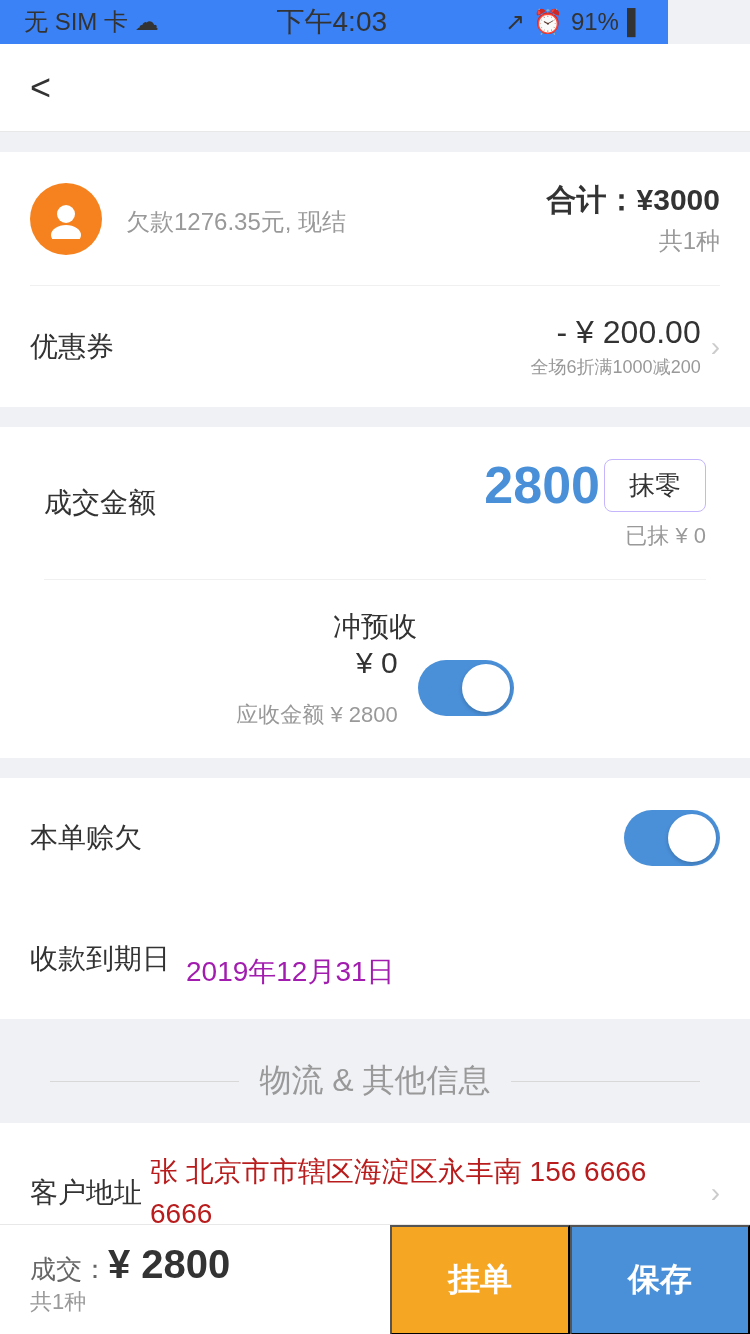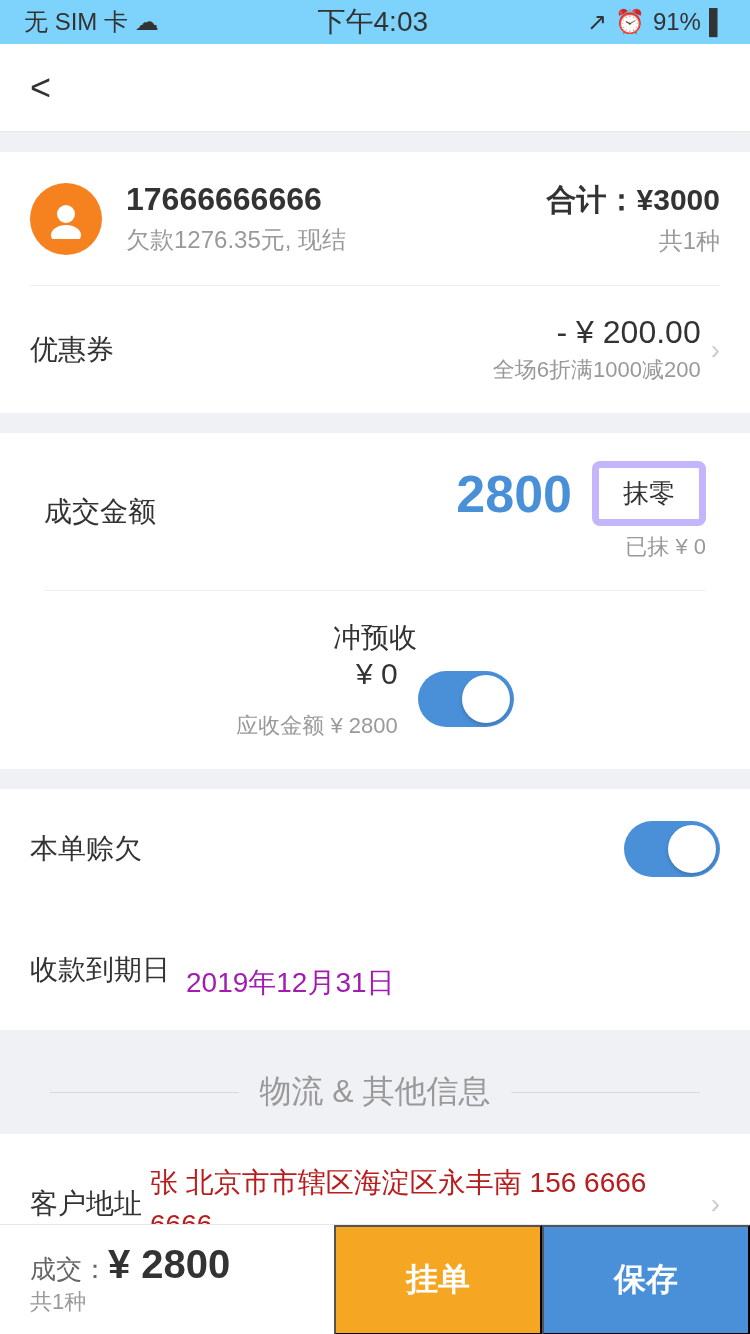--- a/index.html
+++ b/index.html
@@ -8,23 +8,23 @@
       width: 750px;
       min-height: 1334px;
       font-family: -apple-system, 'PingFang SC', 'Helvetica Neue', sans-serif;
       background: #f0f1f5;
       font-size: 28px;
       color: #333;
     }
 
     
     .status-bar {
-      width: 750px;
+      width: 668px;
       height: 44px;
-      background: #7dd3fc;
+      background: #3b82f6;
       display: flex;
       align-items: center;
       justify-content: space-between;
       padding: 0 24px;
       font-size: 24px;
       color: #333;
     }
     .status-left { display: flex; align-items: center; gap: 8px; }
     .status-center { font-size: 28px; font-weight: 500; }
     .status-right { display: flex; align-items: center; gap: 8px; }
@@ -92,39 +92,39 @@
     .total-count { font-size: 24px; color: #999; margin-top: 4px; }
 
     
     .coupon-row {
       display: flex;
       align-items: center;
       padding: 28px 0;
     }
     .coupon-label { font-size: 28px; color: #333; flex: 1; }
     .coupon-discount { font-size: 32px; color: #333; font-weight: 500; }
-    .coupon-desc { font-size: 22px; color: #999; margin-top: 4px; text-align: right; }
+    .coupon-desc { font-size: 18px; color: #999; margin-top: 4px; text-align: right; }
     .coupon-right-block { text-align: right; }
     .chevron-right { font-size: 28px; color: #ccc; margin-left: 10px; }
 
     
     .amount-section {
       background: #fff;
       padding: 0 44px;
     }
     .amount-row {
       display: flex;
       align-items: center;
       padding: 28px 0;
       border-bottom: 1px solid #f0f0f0;
     }
     .row-label { font-size: 28px; color: #333; flex: 1; }
     .amount-value { font-size: 52px; color: #4a90d9; font-weight: 600; }
     .round-btn {
-      border: 7px solid #c4b5fd;
+      border: 1px solid #c4b5fd;
       border-radius: 8px;
       padding: 8px 24px;
       font-size: 26px;
       color: #333;
       background: #fff;
       cursor: pointer;
     }
     .already-zero { font-size: 22px; color: #999; margin-top: 6px; text-align: right; }
 
     
@@ -209,21 +209,21 @@
     }
     .footer-left {
       flex: 1;
       padding: 0 30px;
     }
     .footer-deal { font-size: 26px; color: #666; }
     .footer-amount { font-size: 40px; color: #333; font-weight: 600; }
     .footer-count { font-size: 22px; color: #999; }
     .footer-btn {
       height: 110px;
-      width: 208px;
+      width: 180px;
       display: flex;
       align-items: center;
       justify-content: center;
       font-size: 32px;
       font-weight: 600;
       color: #fff;
       cursor: pointer;
     }
     .btn-hang { background: #f5a623; }
     .btn-save { background: #4a90d9; }
@@ -253,21 +253,20 @@
 <div class="section-divider"></div>
 <div class="card">
   <div class="user-info-row">
     <div class="avatar">
       <svg width="40" height="40" viewBox="0 0 40 40">
         <circle cx="20" cy="15" r="9" fill="#fff"></circle>
         <ellipse cx="20" cy="36" rx="15" ry="10" fill="#fff"></ellipse>
       </svg>
     </div>
     <div class="user-info-left">
-      <div class="user-phone">17666666666</div>
       <div class="user-sub">欠款1276.35元, 现结</div>
     </div>
     <div class="user-info-right">
       <div class="total-value">合计：¥3000</div>
       <div class="total-count">共1种</div>
     </div>
   </div>
 
   <div class="coupon-row">
     <div class="coupon-label">优惠券</div>
@@ -278,21 +277,21 @@
     <div class="chevron-right">›</div>
   </div>
 </div>
 
 <div class="section-divider"></div>
 <div class="amount-section">
 
   <div class="amount-row">
     <div class="row-label">成交金额</div>
     <div class="amount-col">
-      <div style="display:flex;align-items:center;gap:20px;">
+      <div style="display:flex;align-items:center;gap:4px;">
         <div class="amount-value">2800</div>
         <button class="round-btn">抹零</button>
       </div>
       <div class="already-zero">已抹  ¥ 0</div>
     </div>
   </div>
 
   <div class="prepay-row">
     <div class="row-label">冲预收</div>
     <div class="prepay-right">

